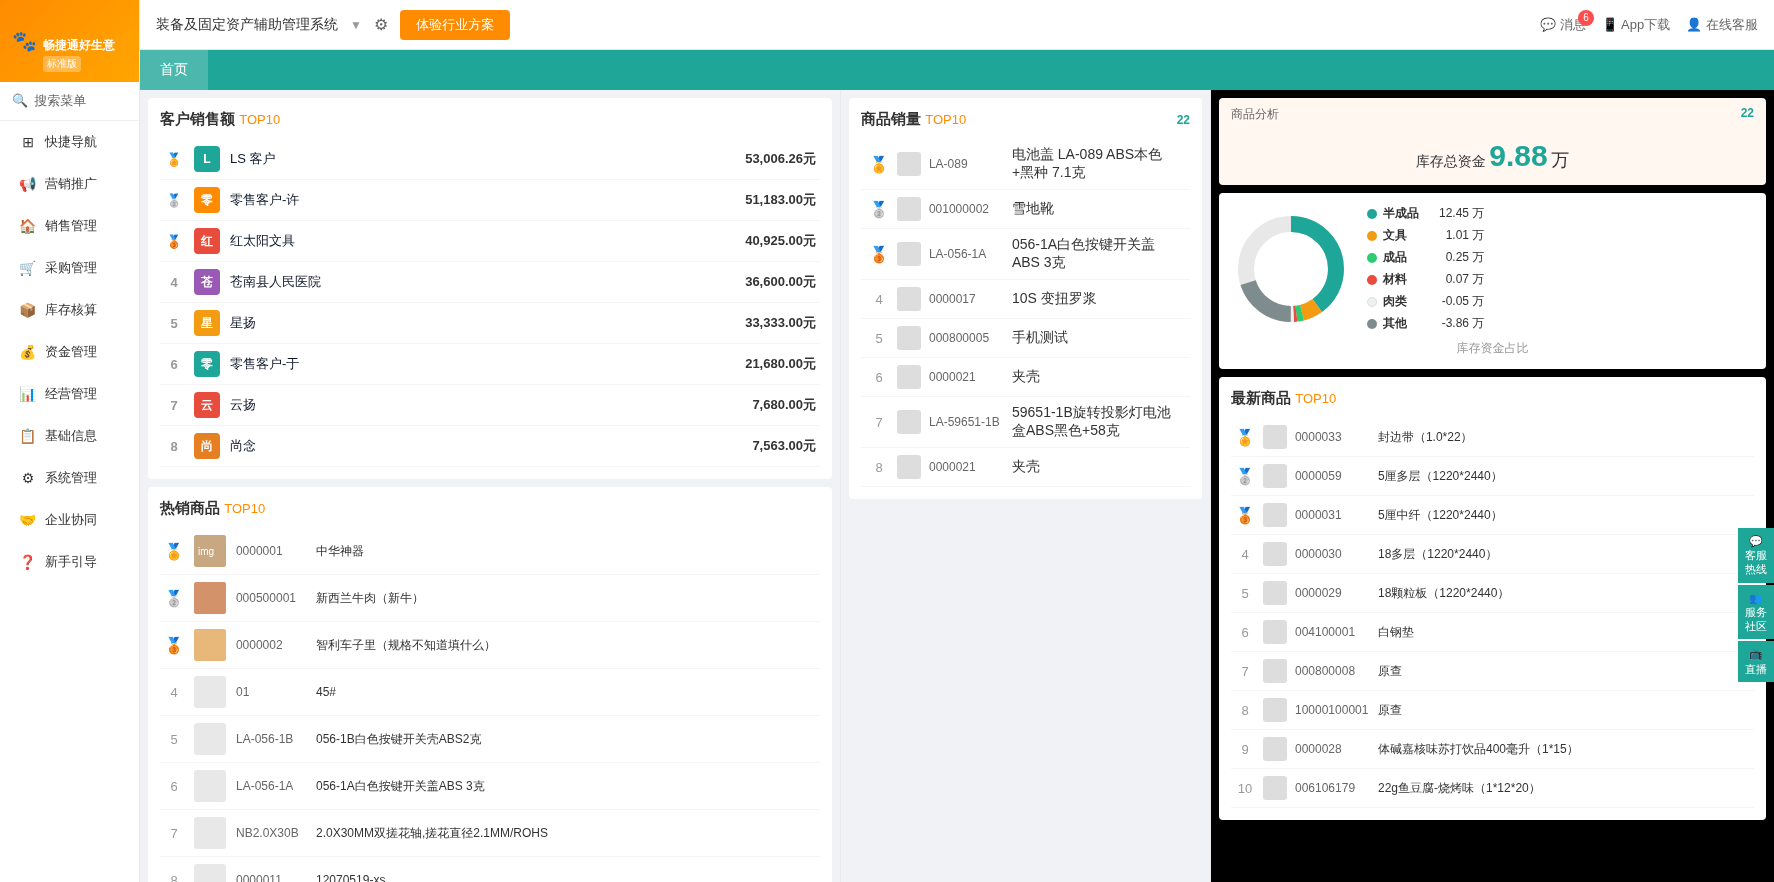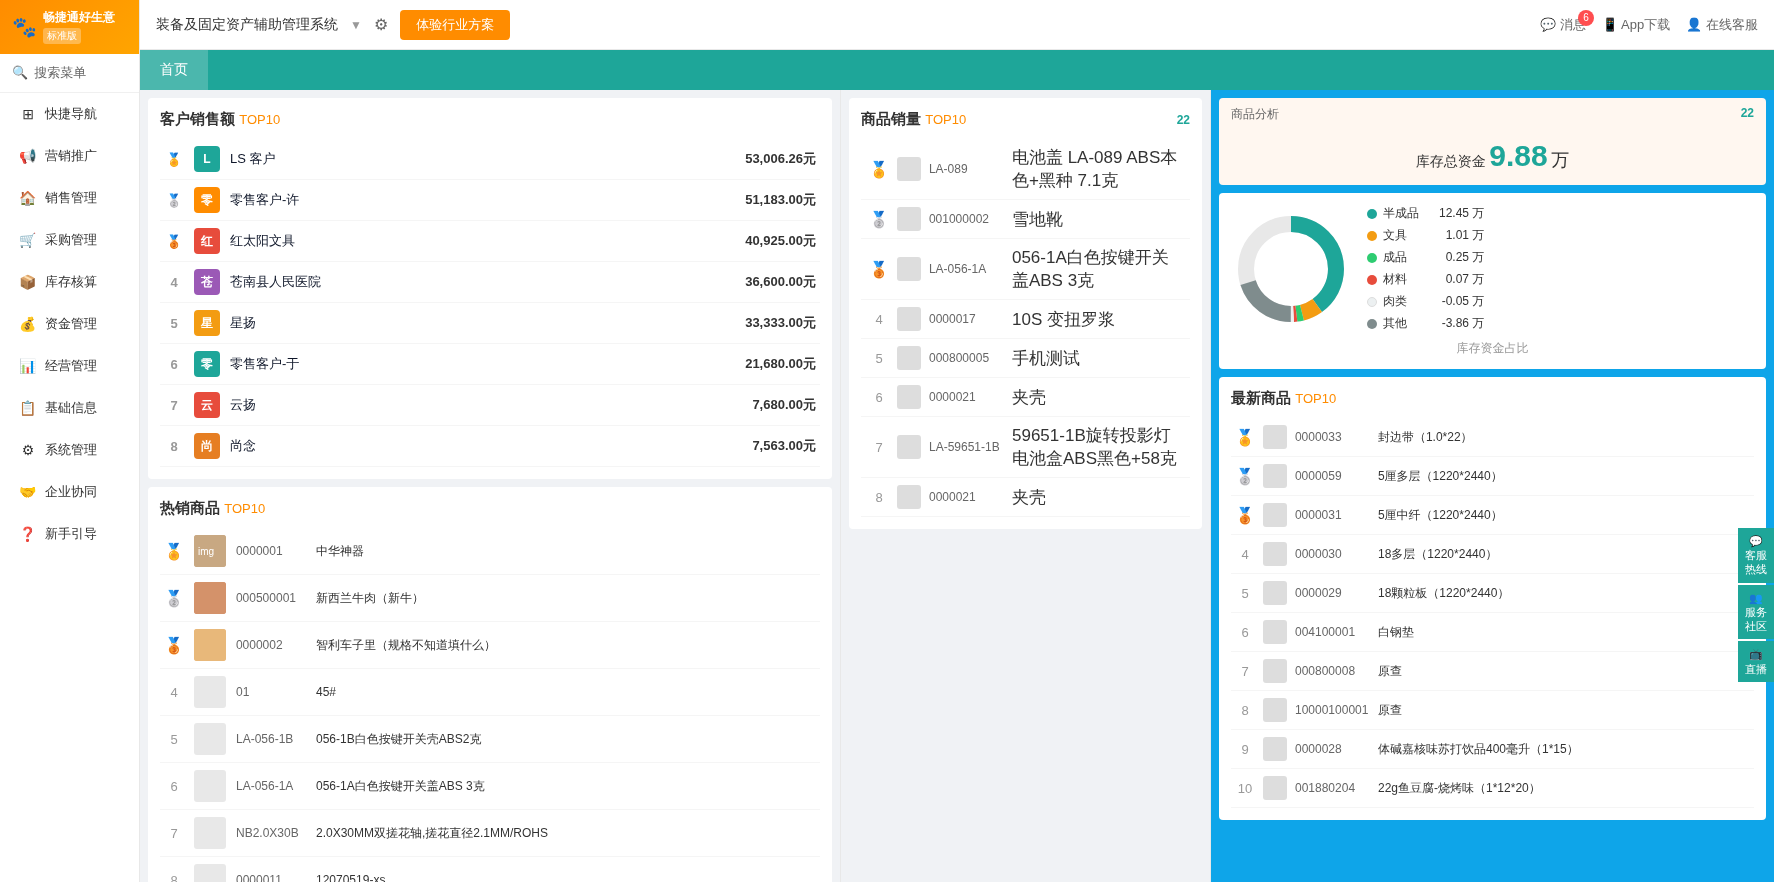--- a/index.html
+++ b/index.html
@@ -10,21 +10,21 @@
       position: fixed; left: 0; top: 0; width: 140px; height: 882px;
       background: #fff; border-right: 1px solid #e8e8e8; z-index: 100;
       display: flex; flex-direction: column;
     }
     .sidebar-logo {
       background: linear-gradient(135deg, #ff8c00, #ffa500);
       padding: 10px 12px; color: #fff; display: flex; align-items: center; gap: 6px;
       min-height: 50px;
     }
     .sidebar-logo-icon { font-size: 20px; }
-    .sidebar-logo-text { font-size: 12px; line-height: 1.3; font-weight: bold; }
+    .sidebar-logo-text { font-size: 12px; line-height: 1.3; font-weight: bold; margin-top: 28px; }
     .sidebar-logo-badge { font-size: 10px; background: rgba(255,255,255,0.3); padding: 1px 4px; border-radius: 3px; margin-top: 2px; display: inline-block; }
     .sidebar-search {
       padding: 10px 12px; border-bottom: 1px solid #f0f0f0;
       display: flex; align-items: center; gap: 6px; color: #666; cursor: pointer;
     }
     .sidebar-nav { flex: 1; overflow-y: auto; }
     .sidebar-item {
       display: flex; align-items: center; gap: 8px; padding: 12px 16px;
       cursor: pointer; color: #333; transition: background 0.2s;
       border-left: 3px solid transparent;
@@ -66,21 +66,21 @@
 
     
     .main-content {
       position: fixed; left: 140px; top: 90px; right: 0; bottom: 0;
       overflow-y: auto; display: flex; gap: 0;
     }
 
     
     .left-panel { flex: 0 0 700px; padding: 0; overflow-y: auto; background: #f0f2f5; }
     .middle-panel { flex: 0 0 370px; background: #f0f2f5; border-left: 1px solid #e8e8e8; overflow-y: auto; }
-    .right-panel { flex: 1; background: #0ea5e9; border-left: 1px solid #e8e8e8; overflow-y: auto; }
+    .right-panel { flex: 1; background: #000000; border-left: 1px solid #e8e8e8; overflow-y: auto; }
 
     
     .section-card {
       background: #fff; margin: 8px; border-radius: 4px; padding: 12px;
     }
 
     .rank-list { list-style: none; }
     .rank-item {
       display: flex; align-items: center; padding: 7px 4px;
       border-bottom: 1px solid #f5f5f5; gap: 10px;
@@ -108,29 +108,29 @@
     .product-name { flex: 1; color: #333; font-size: 12px; }
     .mid-item {
       display: flex; align-items: center; padding: 7px 8px;
       border-bottom: 1px solid #f5f5f5; gap: 8px;
     }
     .mid-item-icon {
       width: 24px; height: 24px; border-radius: 3px; background: #ddd;
       display: flex; align-items: center; justify-content: center; font-size: 10px; color: #999; flex-shrink: 0;
     }
     .mid-item-code { font-size: 12px; color: #666; min-width: 75px; }
-    .mid-item-name { flex: 1; font-size: 17px; color: #333; }
+    .mid-item-name { flex: 1; font-size: 14px; color: #333; }
 
     .chart-section { background: #fff; margin: 8px; border-radius: 4px; padding: 12px; }
     .donut-container { display: flex; align-items: center; gap: 16px; }
     .donut-svg { width: 120px; height: 120px; flex-shrink: 0; }
     .legend { display: flex; flex-direction: column; gap: 5px; }
     .legend-item { display: flex; align-items: center; gap: 6px; font-size: 12px; color: #333; }
     .legend-dot { width: 10px; height: 10px; border-radius: 50%; flex-shrink: 0; }
-    .legend-label { flex: 1; min-width: 50px; }
+    .legend-label { flex: 1; min-width: 50px; font-weight: bold; }
     .legend-value { color: #333; font-size: 12px; text-align: right; }
     .chart-label { font-size: 12px; color: #999; margin-top: 8px; text-align: center; }
 
     .newest-section { background: #fff; margin: 8px; border-radius: 4px; padding: 12px; }
     .new-item {
       display: flex; align-items: center; padding: 7px 4px;
       border-bottom: 1px solid #f5f5f5; gap: 8px;
     }
     .new-item-icon { width: 24px; height: 24px; background: #ddd; border-radius: 3px; display: flex; align-items: center; justify-content: center; font-size: 10px; color: #999; flex-shrink: 0; }
     .new-item-code { font-size: 12px; color: #666; min-width: 75px; }
@@ -557,21 +557,21 @@
         </div>
         <div class="new-item">
           <span style="color:#999;font-size:13px;width:20px;text-align:center;">9</span>
           <div class="new-item-icon"></div>
           <span class="new-item-code">0000028</span>
           <span class="new-item-name">体碱嘉核味苏打饮品400毫升（1*15）</span>
         </div>
         <div class="new-item">
           <span style="color:#999;font-size:13px;width:20px;text-align:center;">10</span>
           <div class="new-item-icon"></div>
-          <span class="new-item-code">001880204</span>
+          <span class="new-item-code">006106179</span>
           <span class="new-item-name">22g鱼豆腐-烧烤味（1*12*20）</span>
         </div>
       </div>
     </div>
   </div>
 </div>
 
 <div class="float-service">
   <div class="float-btn">
     <span>💬</span>

